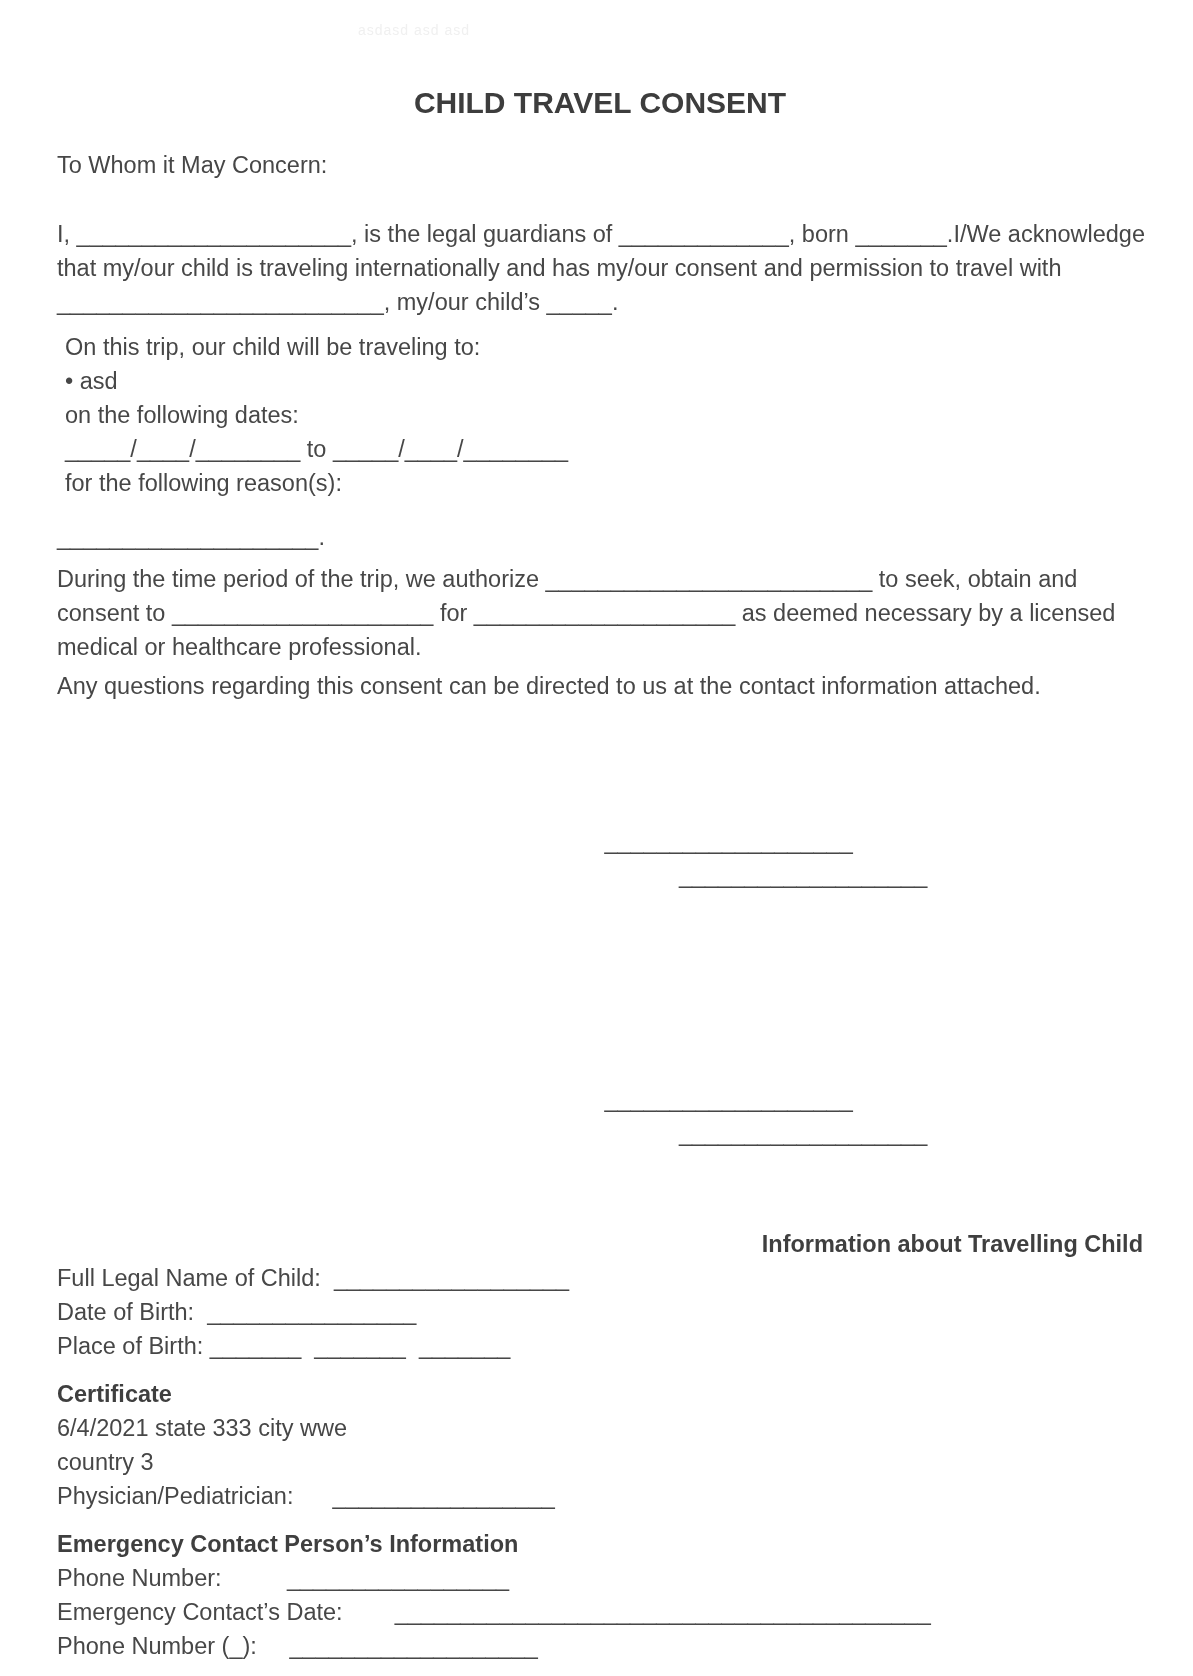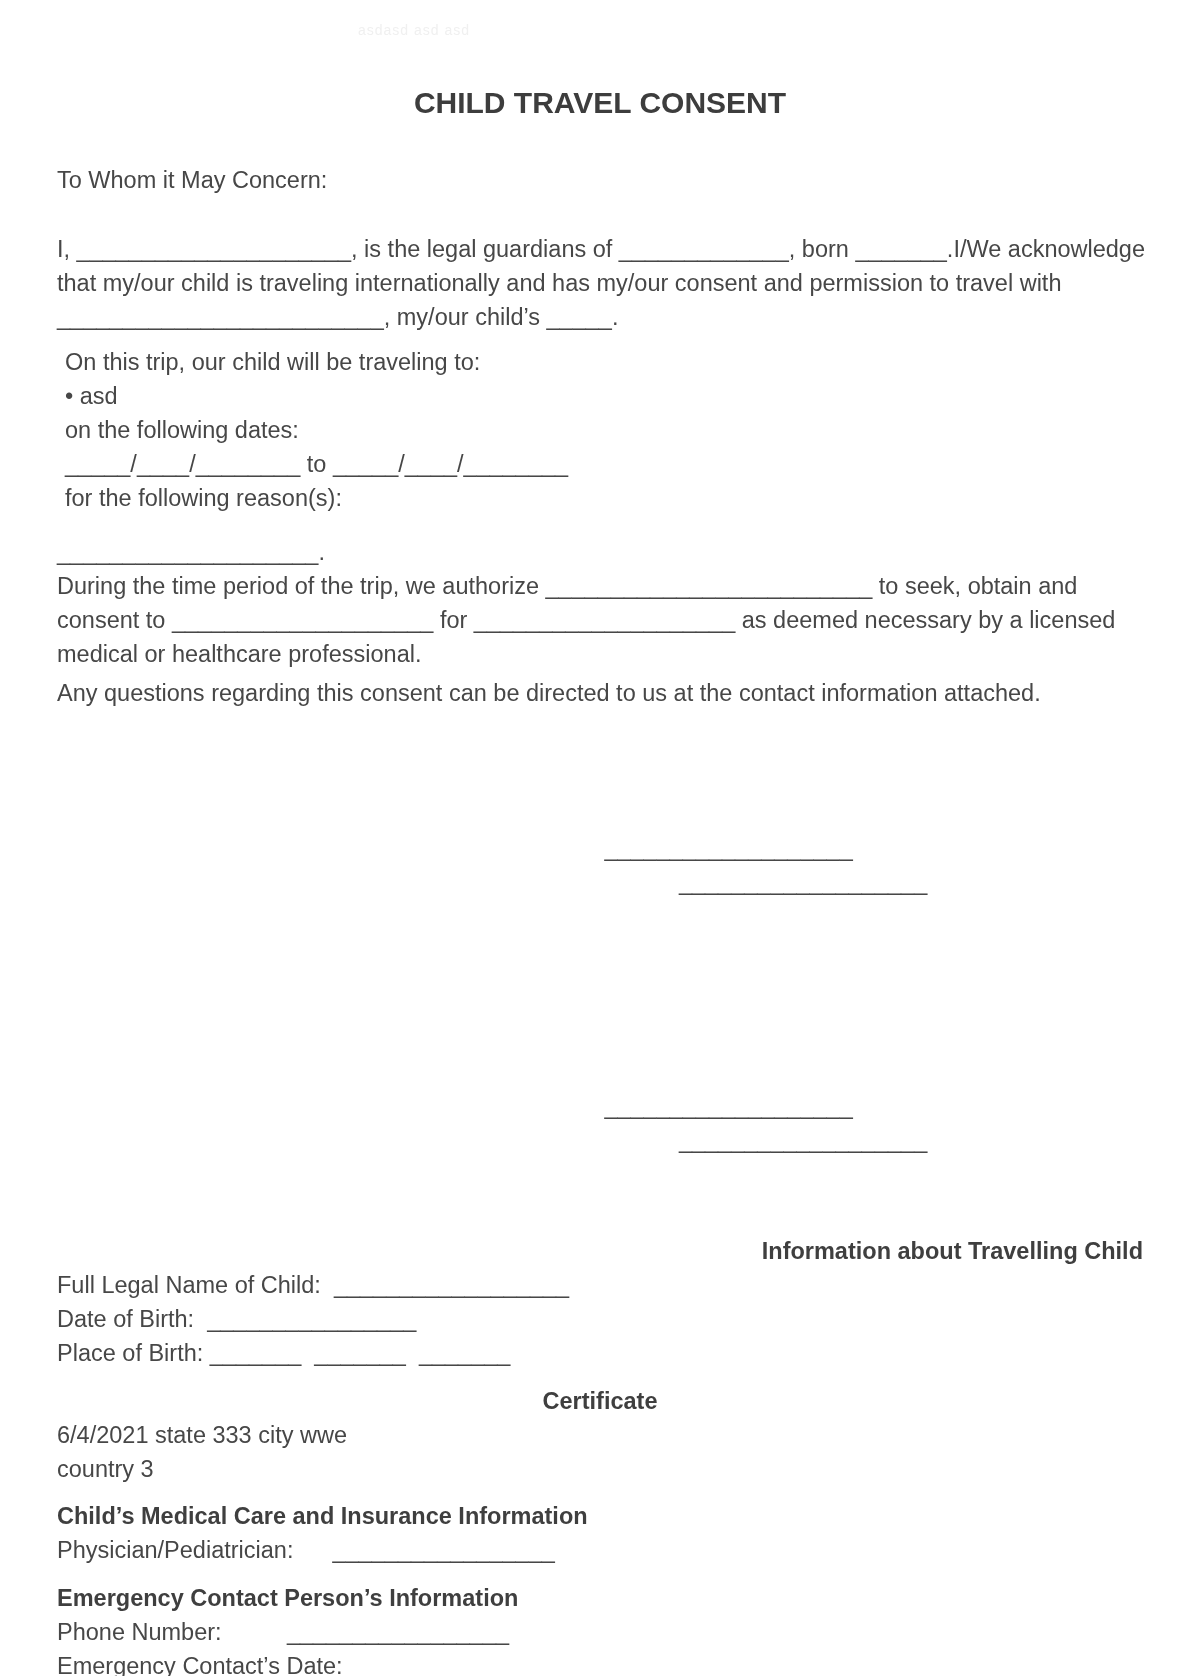--- a/index.html
+++ b/index.html
@@ -20,32 +20,32 @@
   .watermark {
     position:absolute; left:358px; top:22px;
     font-size:14px; line-height:16px; color:#f0f0f0; letter-spacing:1px;
   }
   .title {
     margin:84px 0 0 0;
     text-align:center;
     font-size:30px; line-height:38px;
     font-weight:bold; color:#3d3d3d;
   }
-  .salutation   { margin-top:41px; }
+  .salutation   { margin-top:26px; }
   .p-intro      { margin-top:35px; }
   .p-trip       { margin-top:11px;margin-left:8px; }
   .reason-blank { margin-top:20px; }
-  .p-auth       { margin-top:0; }
+  .p-auth       { margin-top:8px; }
   .contact-note { margin-top:5px; }
   .sig-row      { margin-left:231px; white-space:pre;text-align:center; }
   .sig-row1     { margin-top:87px; }
   .sig-row2     { margin-top:122px; }
   .sig-right    { margin-left:149px; }
   .h-info       { margin-top:43px;text-align:right; }
-  .h-cert       { margin-top:14px;text-align:center; }
+  .h-cert       { margin-top:14px; }
   .h-med        { margin-top:13px; }
   .h-em         { margin-top:14px; }
 </style>
 </head>
 <body>
 
 <div class="page">
 
   <div class="watermark">asdasd asd asd</div>
 
@@ -89,21 +89,20 @@
 
   <div class="line bold h-info">Information about Travelling Child</div>
   <div class="line">Full Legal Name of Child:  __________________</div>
   <div class="line">Date of Birth:  ________________</div>
   <div class="line">Place of Birth: _______  _______  _______</div>
 
   <div class="line bold h-cert">Certificate</div>
   <div class="line">6/4/2021 state 333 city wwe</div>
   <div class="line">country 3</div>
 
-  <div class="line bold h-med">Child’s Medical Care and Insurance Information</div>
   <div class="line">Physician/Pediatrician:      _________________</div>
   <div class="line bold h-em">Emergency Contact Person’s Information</div>
 
   <div class="line">Phone Number:          _________________</div>
   <div class="line">Emergency Contact’s Date:        _________________________________________</div>
   <div class="line">Phone Number (_):     ___________________</div>
 
 </div>
 
 </body></html>

